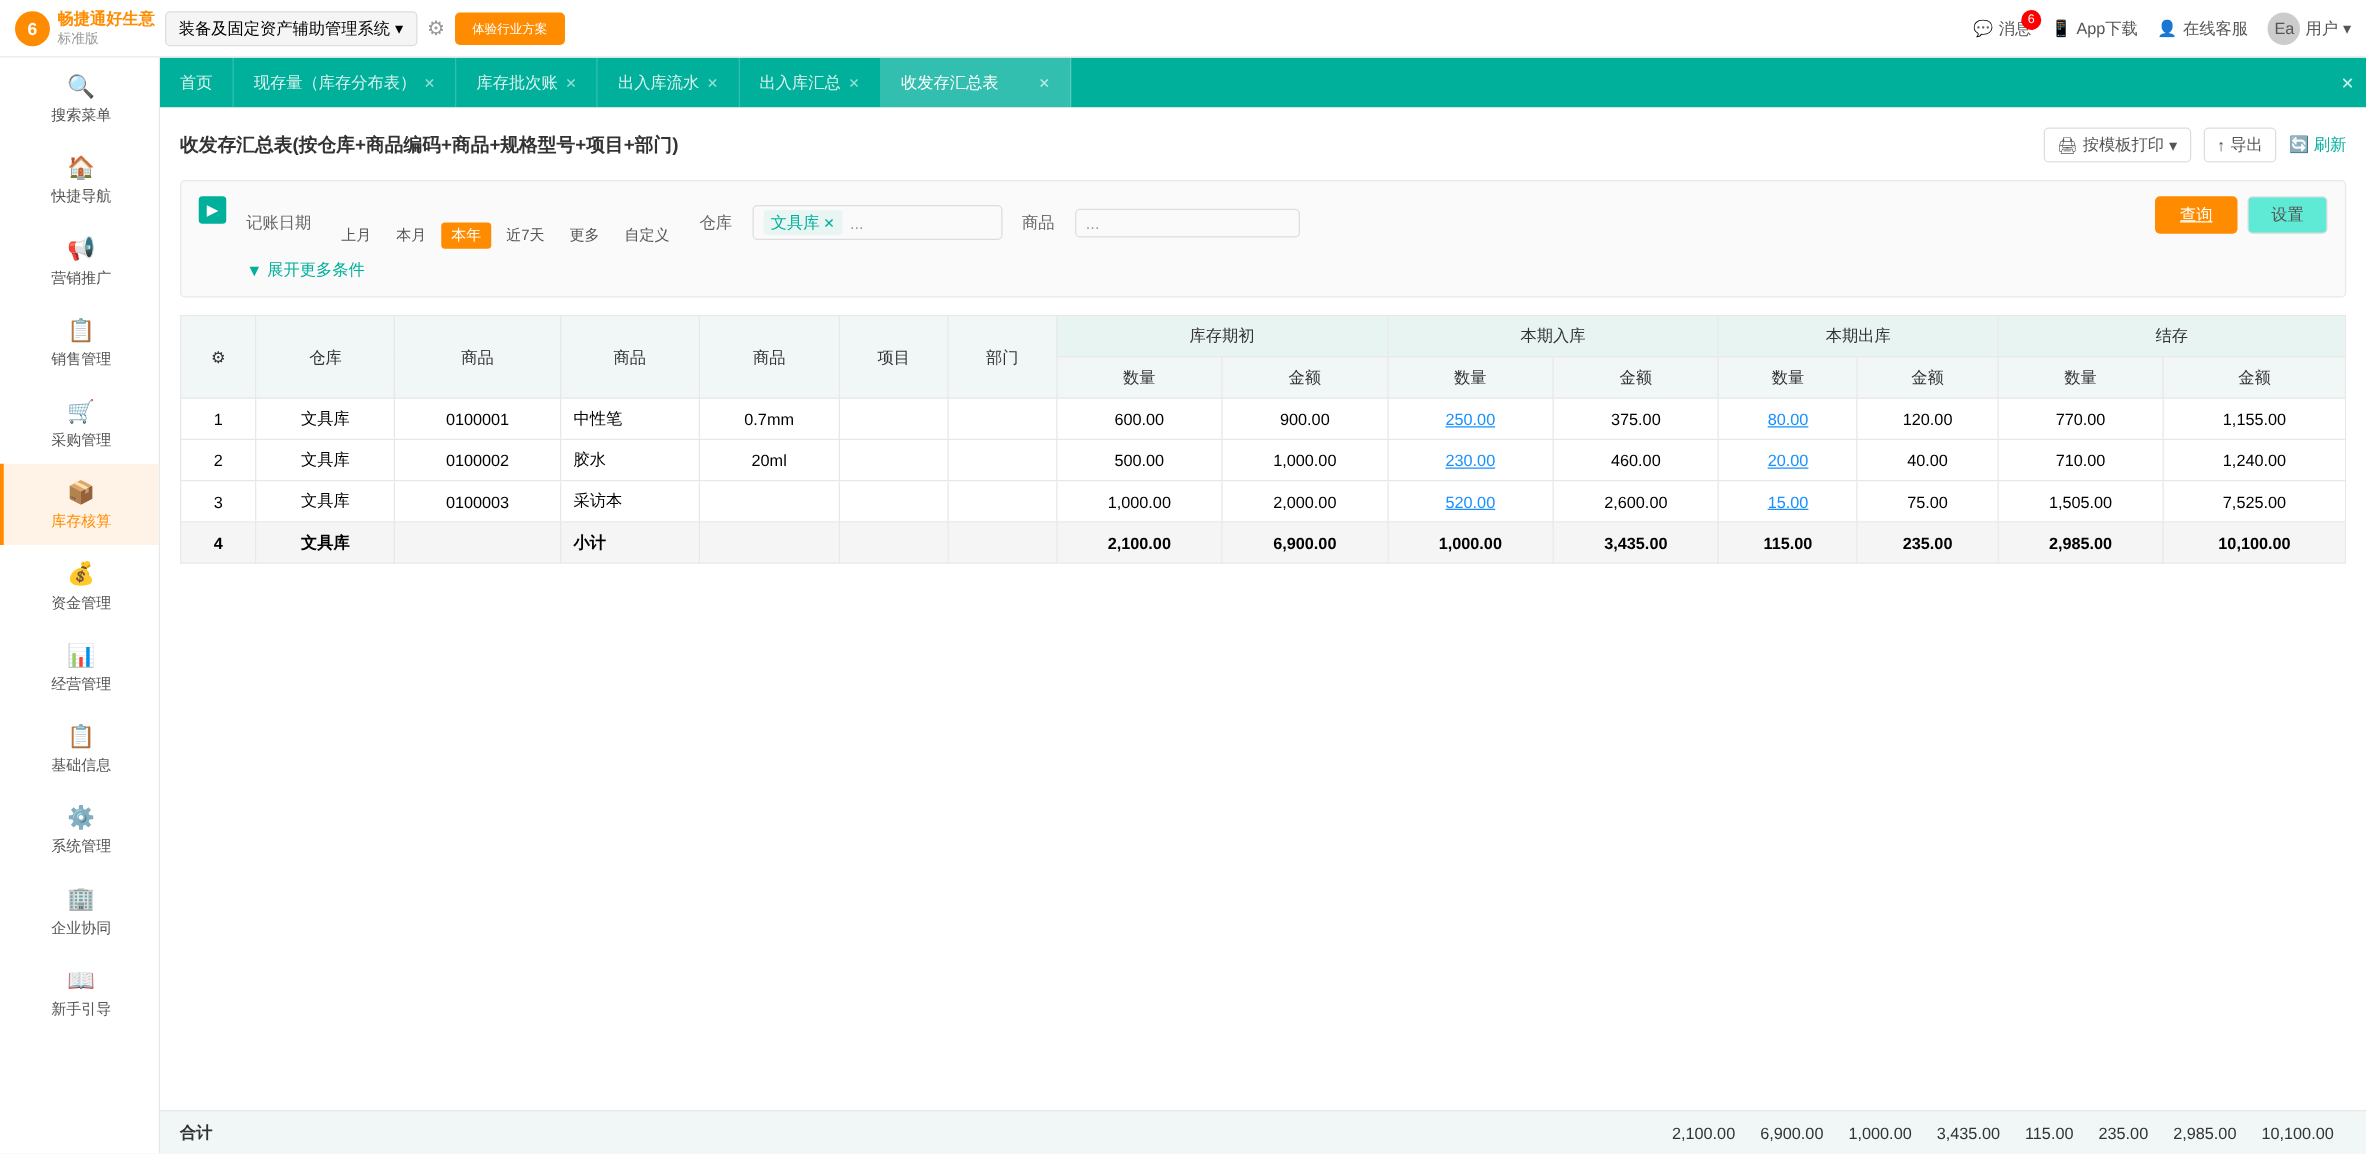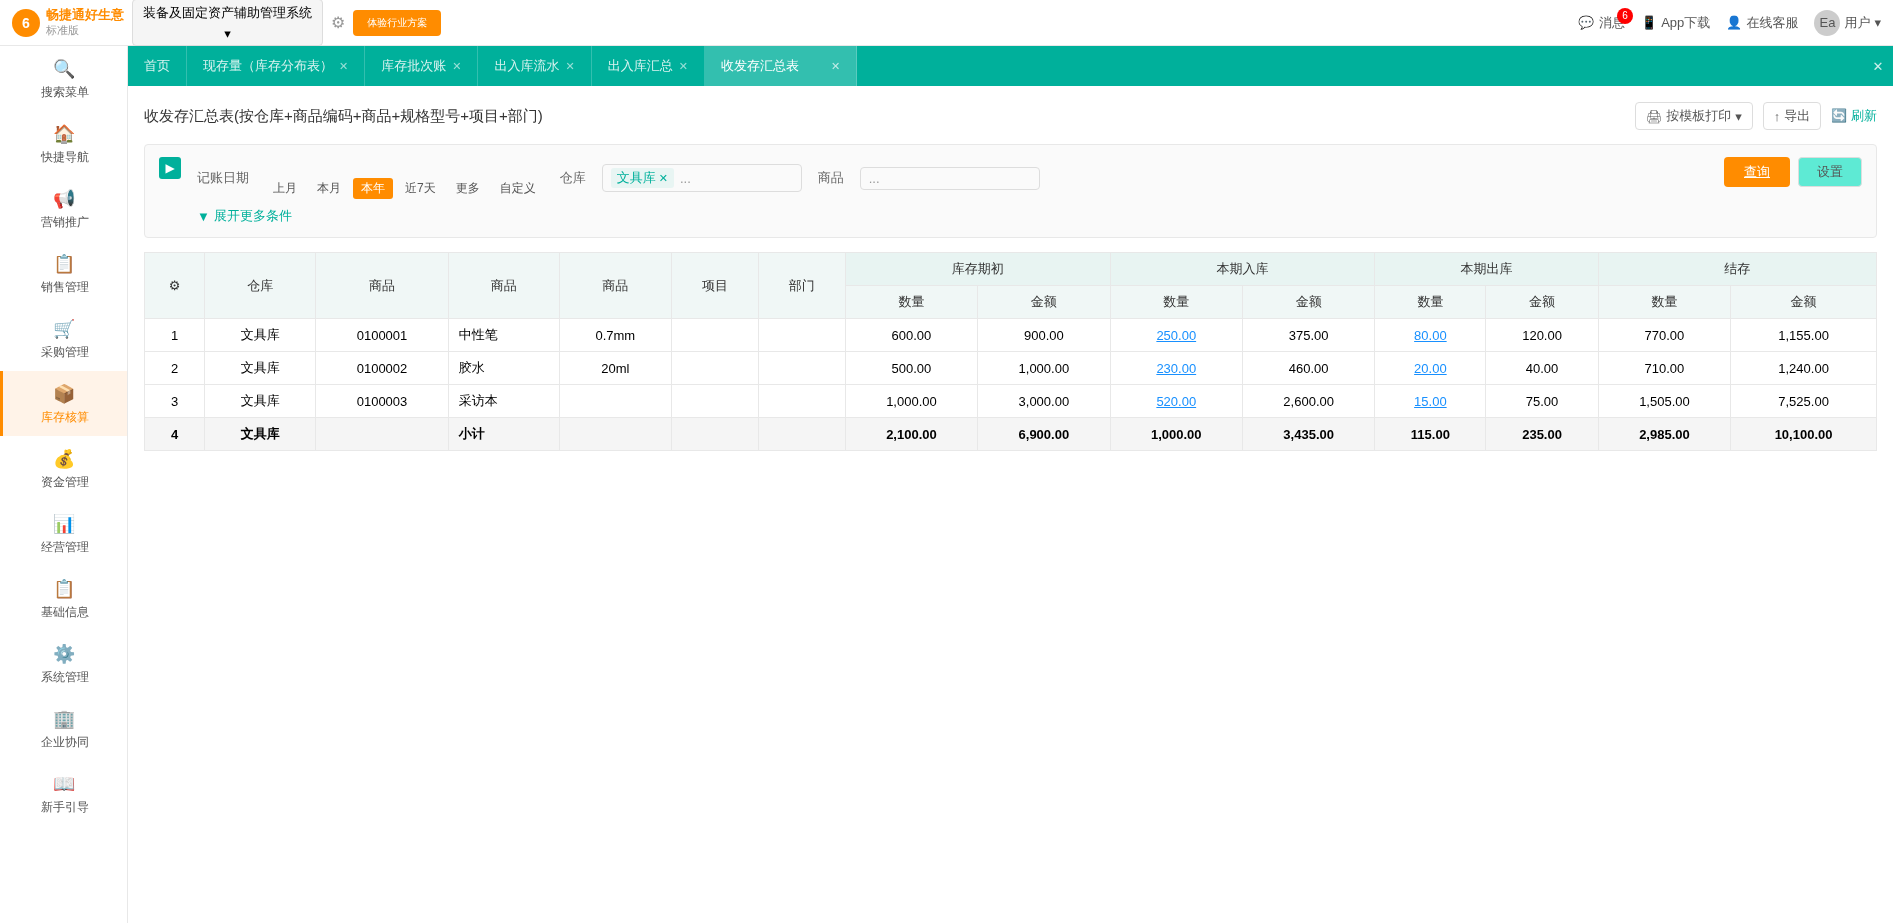--- a/index.html
+++ b/index.html
@@ -14,21 +14,21 @@
       justify-content: space-between;
       padding: 0 12px;
       border-bottom: 1px solid #e8e8e8;
       flex-shrink: 0;
     }
     .top-header-left { display: flex; align-items: center; gap: 8px; }
     .logo-area { display: flex; align-items: center; gap: 6px; }
     .logo-icon { width: 28px; height: 28px; background: #ff8c00; border-radius: 50%; display: flex; align-items: center; justify-content: center; color: #fff; font-size: 14px; font-weight: bold; }
     .logo-text { color: #ff8c00; font-size: 13px; font-weight: bold; line-height: 1.2; }
     .logo-subtitle { color: #999; font-size: 11px; }
-    .system-selector { display: flex; align-items: center; gap: 4px; background: #f5f5f5; border: 1px solid #ddd; border-radius: 4px; padding: 4px 10px; cursor: pointer; flex-direction: column; }
+    .system-selector { display: flex; align-items: center; gap: 4px; background: #f5f5f5; border: 1px solid #ddd; border-radius: 4px; padding: 4px 10px; cursor: pointer; }
     .experience-btn { background: #ff8c00; color: #fff; border: none; border-radius: 4px; padding: 6px 14px; cursor: pointer; font-size: 10px; }
     .top-header-right { display: flex; align-items: center; gap: 16px; color: #555; }
     .top-right-item { display: flex; align-items: center; gap: 4px; cursor: pointer; position: relative; }
     .badge { background: #f00; color: #fff; border-radius: 50%; width: 16px; height: 16px; font-size: 10px; display: flex; align-items: center; justify-content: center; position: absolute; top: -6px; right: -8px; }
     .user-avatar { width: 26px; height: 26px; border-radius: 50%; background: #ccc; display: flex; align-items: center; justify-content: center; }
 
     
     .main-layout { display: flex; flex: 1; overflow: hidden; }
 
     
@@ -82,21 +82,21 @@
     }
     .tab-item.active { background: rgba(255,255,255,0.2); color: #fff; font-weight: 500; gap: 32px; }
     .tab-close { font-size: 11px; opacity: 0.7; }
 
     
     .page-content { flex: 1; overflow-y: auto; background: #f0f2f5; padding: 0; }
     .page-inner { background: #fff; margin: 0; padding: 16px; min-height: 100%; }
 
     
     .page-title-row { display: flex; align-items: center; justify-content: space-between; margin-bottom: 14px; }
-    .page-title { font-size: 15px; font-weight: normal; color: #333; }
+    .page-title { font-size: 15px; font-weight: bold; color: #333; }
     .page-actions { display: flex; align-items: center; gap: 10px; }
     .action-btn { display: flex; align-items: center; gap: 4px; color: #555; cursor: pointer; font-size: 13px; border: 1px solid #ddd; border-radius: 4px; padding: 4px 10px; background: #fff; }
     .refresh-btn { color: #00b09b; border: none; background: none; cursor: pointer; font-size: 13px; }
 
     
     .filter-section { background: #fafafa; border: 1px solid #e8e8e8; border-radius: 4px; padding: 12px 14px; margin-bottom: 14px; }
     .filter-row { display: flex; align-items: center; gap: 16px; flex-wrap: wrap; }
     .filter-label { color: #666; font-size: 13px; white-space: nowrap; }
     .date-shortcuts { display: flex; align-items: center; gap: 4px; margin-top: 21px; }
     .date-shortcut { padding: 2px 8px; border-radius: 3px; cursor: pointer; color: #555; font-size: 12px; }
@@ -383,21 +383,21 @@
   </tr>
                 <tr>
     <td>3</td>
     <td>文具库</td>
     <td>0100003</td>
     <td class="text-left">采访本</td>
     <td></td>
     <td></td>
     <td></td>
     <td>1,000.00</td>
-    <td>3,000.00</td>
+    <td>2,000.00</td>
     <td class="underline">520.00</td>
     <td>2,600.00</td>
     <td class="underline">15.00</td>
     <td>75.00</td>
     <td>1,505.00</td>
     <td>7,525.00</td>
   </tr>
                 <tr class="subtotal">
     <td>4</td>
     <td>文具库</td>
@@ -415,15 +415,28 @@
     <td>2,985.00</td>
     <td>10,100.00</td>
   </tr>
               </tbody>
           </table>
         </div>
 
       </div>
     </div>
 
+    <div class="bottom-footer">
+      <span class="footer-label">合计</span>
+      <div style="display:flex;gap:0;flex:1;justify-content:flex-end;">
+        <span class="footer-cell">2,100.00</span>
+        <span class="footer-cell">6,900.00</span>
+        <span class="footer-cell">1,000.00</span>
+        <span class="footer-cell">3,435.00</span>
+        <span class="footer-cell">115.00</span>
+        <span class="footer-cell">235.00</span>
+        <span class="footer-cell">2,985.00</span>
+        <span class="footer-cell">10,100.00</span>
+      </div>
+    </div>
 
   </div>
 </div>
 
 </body></html>

